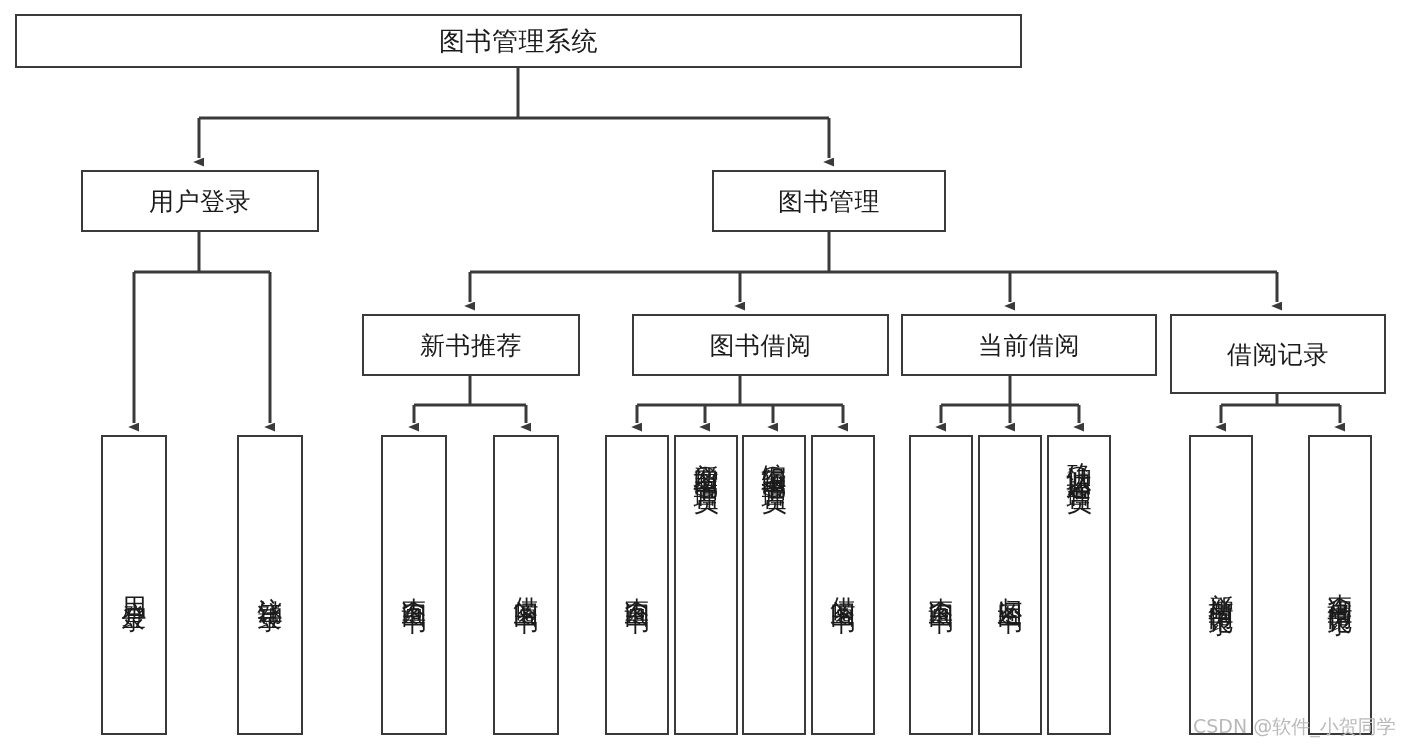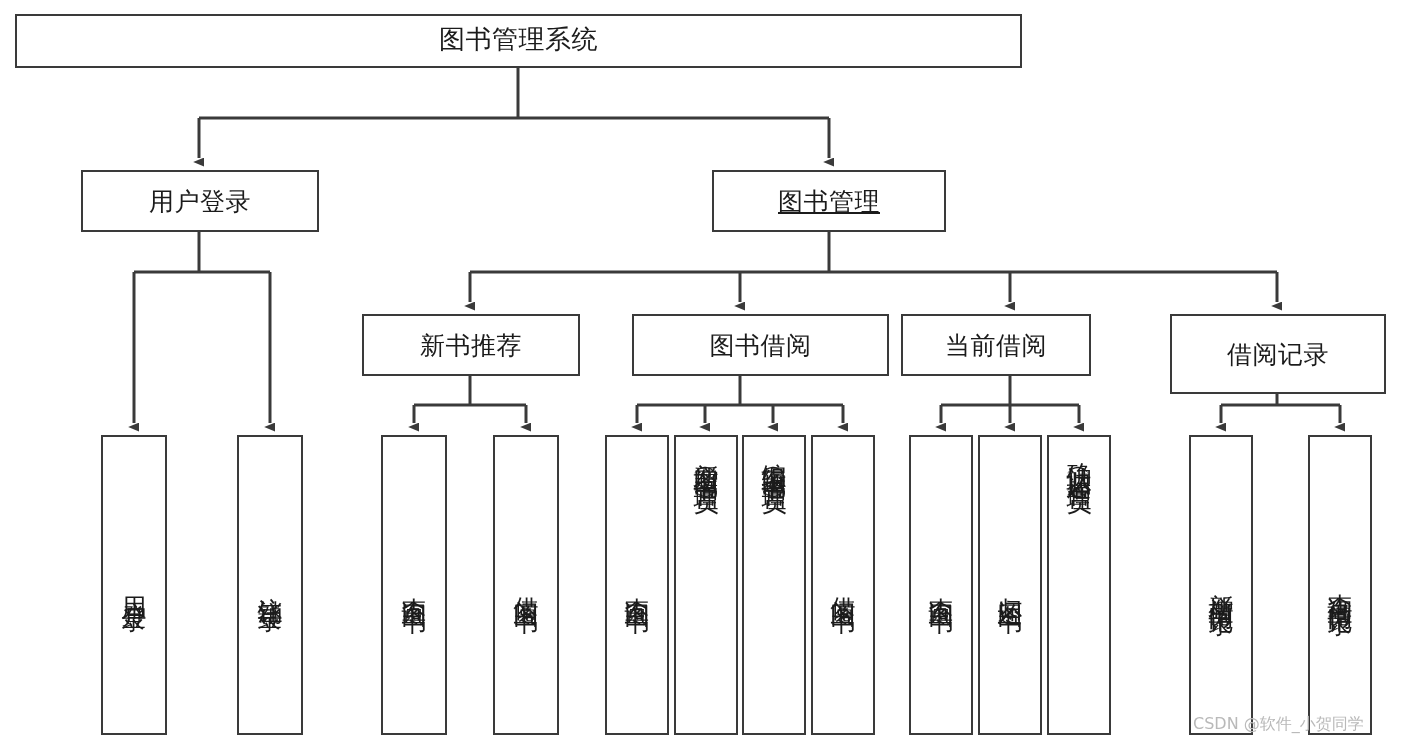--- a/index.html
+++ b/index.html
@@ -62,21 +62,21 @@
     line-height: 1;
     text-align: left;
     white-space: pre;
   }
   .node.v.mid {
     align-items: center;
     padding-top: 0;
   }
   .watermark {
     position: absolute;
-    font-size: 16px;
+    font-size: 19px;
     color: #b9b9b9;
     white-space: nowrap;
     z-index: 5;
     font-family: "DejaVu Sans", "Liberation Sans", sans-serif;
   }
 </style>
 </head>
 <body>
 
 <div id="canvas">
@@ -124,38 +124,38 @@
       <path d="M1010,405 L1010,423" marker-end="url(#arrow)"></path>
       <path d="M1079,405 L1079,423" marker-end="url(#arrow)"></path>
 
       <path d="M1277,376 L1277,405"></path>
       <path d="M1221,405 L1340,405"></path>
       <path d="M1221,405 L1221,423" marker-end="url(#arrow)"></path>
       <path d="M1340,405 L1340,423" marker-end="url(#arrow)"></path>
     </g>
   </svg>
 
-  <div class="node h root" style="left:15px; top:14px; width:1007px; height:54px;font-family:Liberation Mono, monospace;">
+  <div class="node h root" style="left:15px; top:14px; width:1007px; height:54px;">
     <span class="lbl">图书管理系统</span>
   </div>
 
   <div class="node h" style="left:81px; top:170px; width:238px; height:62px;">
     <span class="lbl">用户登录</span>
   </div>
-  <div class="node h" style="left:712px; top:170px; width:234px; height:62px;text-decoration:underline;">
+  <div class="node h" style="left:712px; top:170px; width:234px; height:62px;">
     <span class="lbl">图书管理</span>
   </div>
 
   <div class="node h" style="left:362px; top:314px; width:218px; height:62px;">
     <span class="lbl">新书推荐</span>
   </div>
   <div class="node h" style="left:632px; top:314px; width:257px; height:62px;">
     <span class="lbl">图书借阅</span>
   </div>
-  <div class="node h" style="left:901px; top:314px; width:190px; height:62px;">
+  <div class="node h" style="left:901px; top:314px; width:256px; height:62px;">
     <span class="lbl">当前借阅</span>
   </div>
   <div class="node h" style="left:1170px; top:314px; width:216px; height:80px;">
     <span class="lbl">借阅记录</span>
   </div>
 
   <div class="node v mid" style="left:101px; top:435px; width:66px; height:300px;">
     <span class="lbl">用户登录</span>
   </div>
   <div class="node v mid" style="left:237px; top:435px; width:66px; height:300px;">

